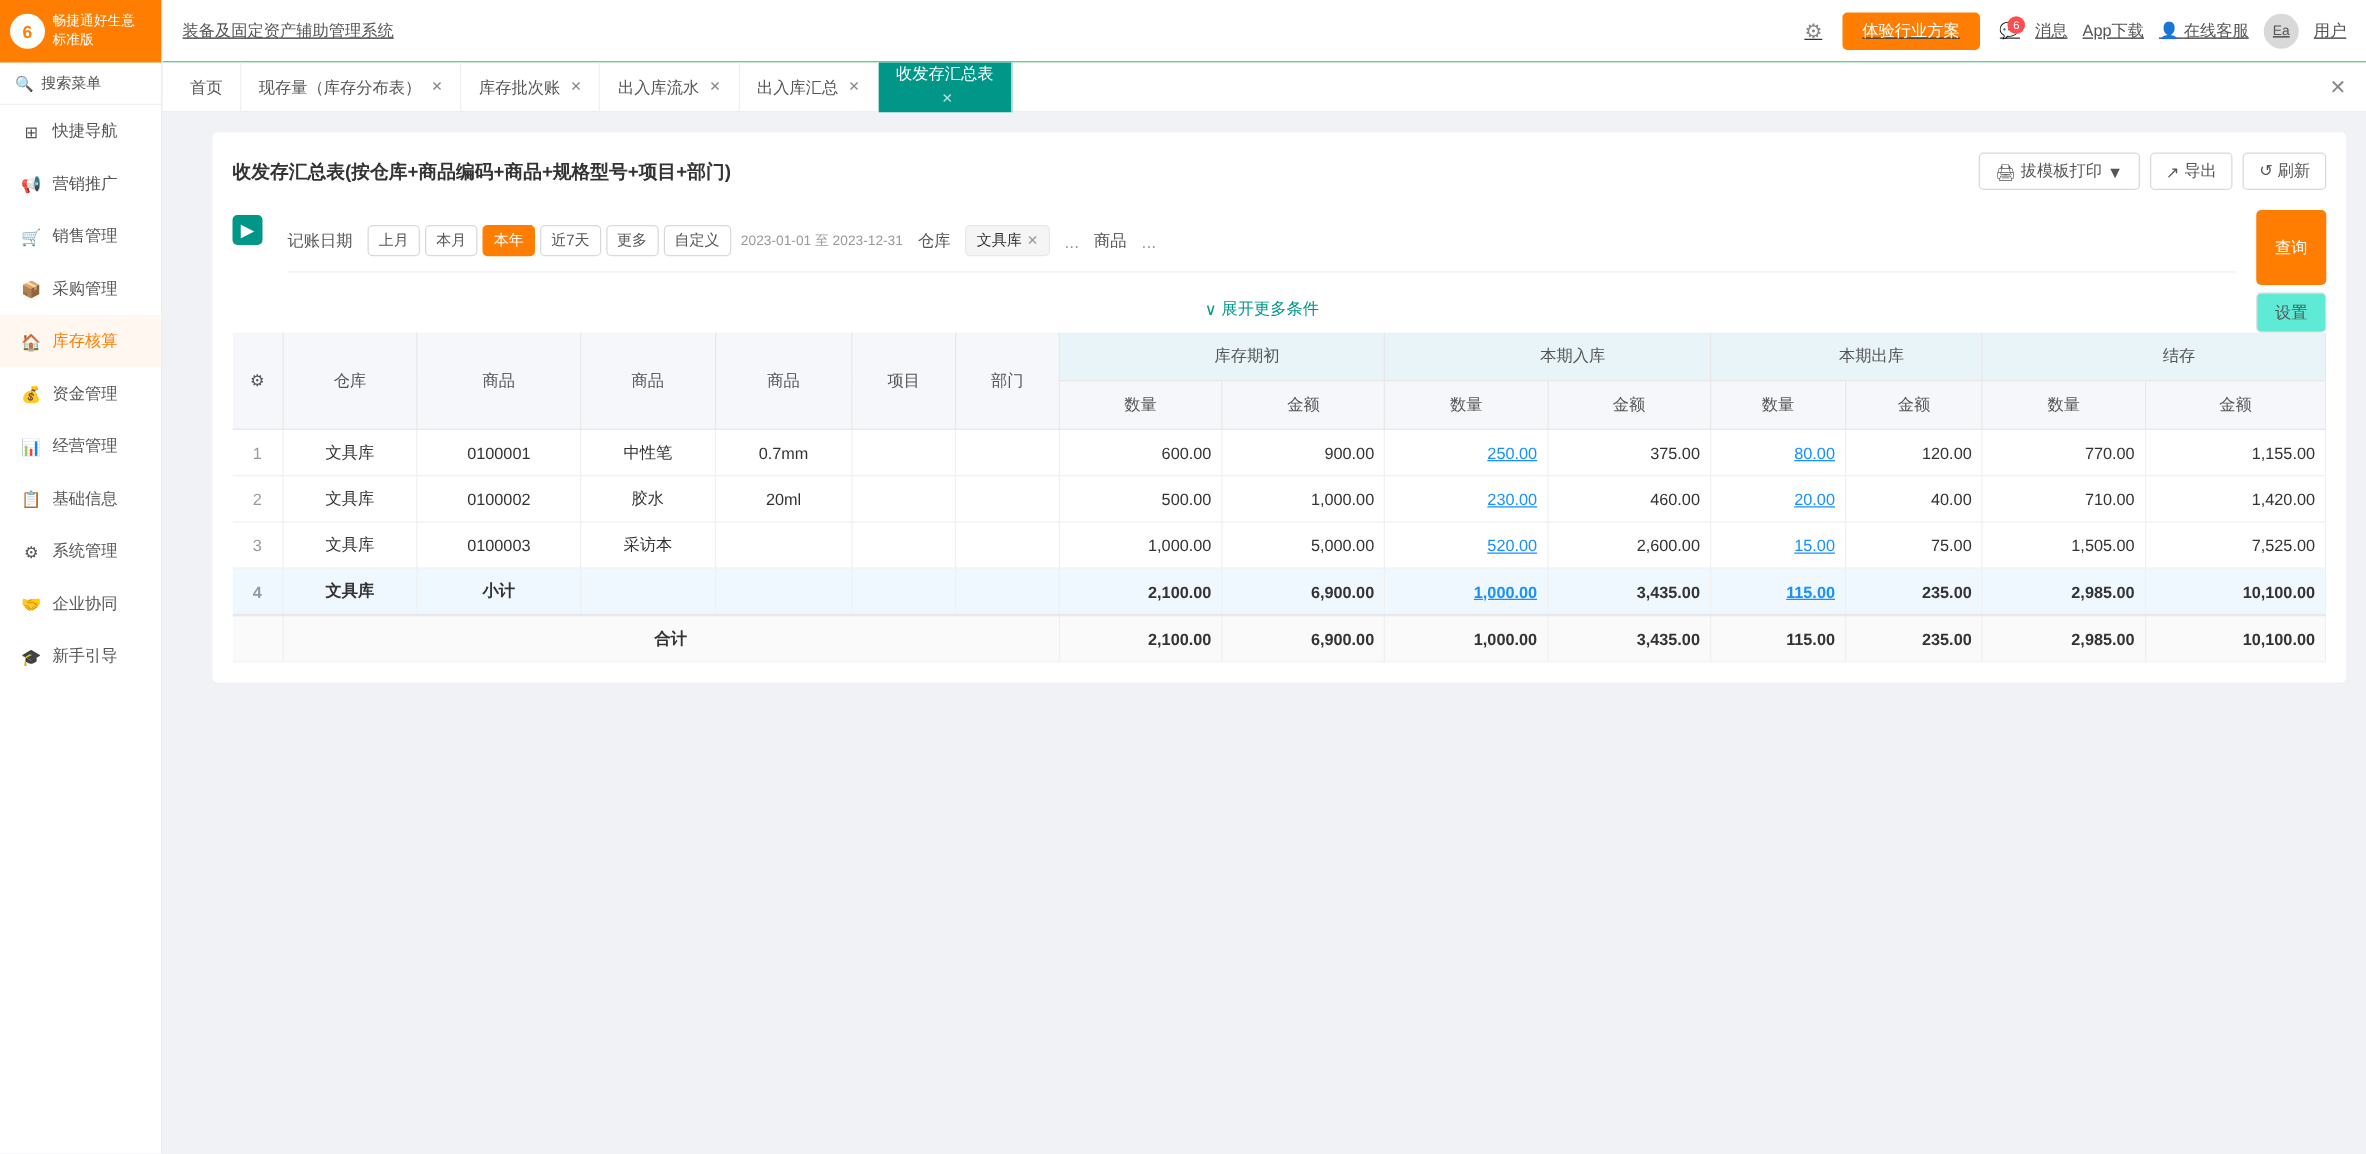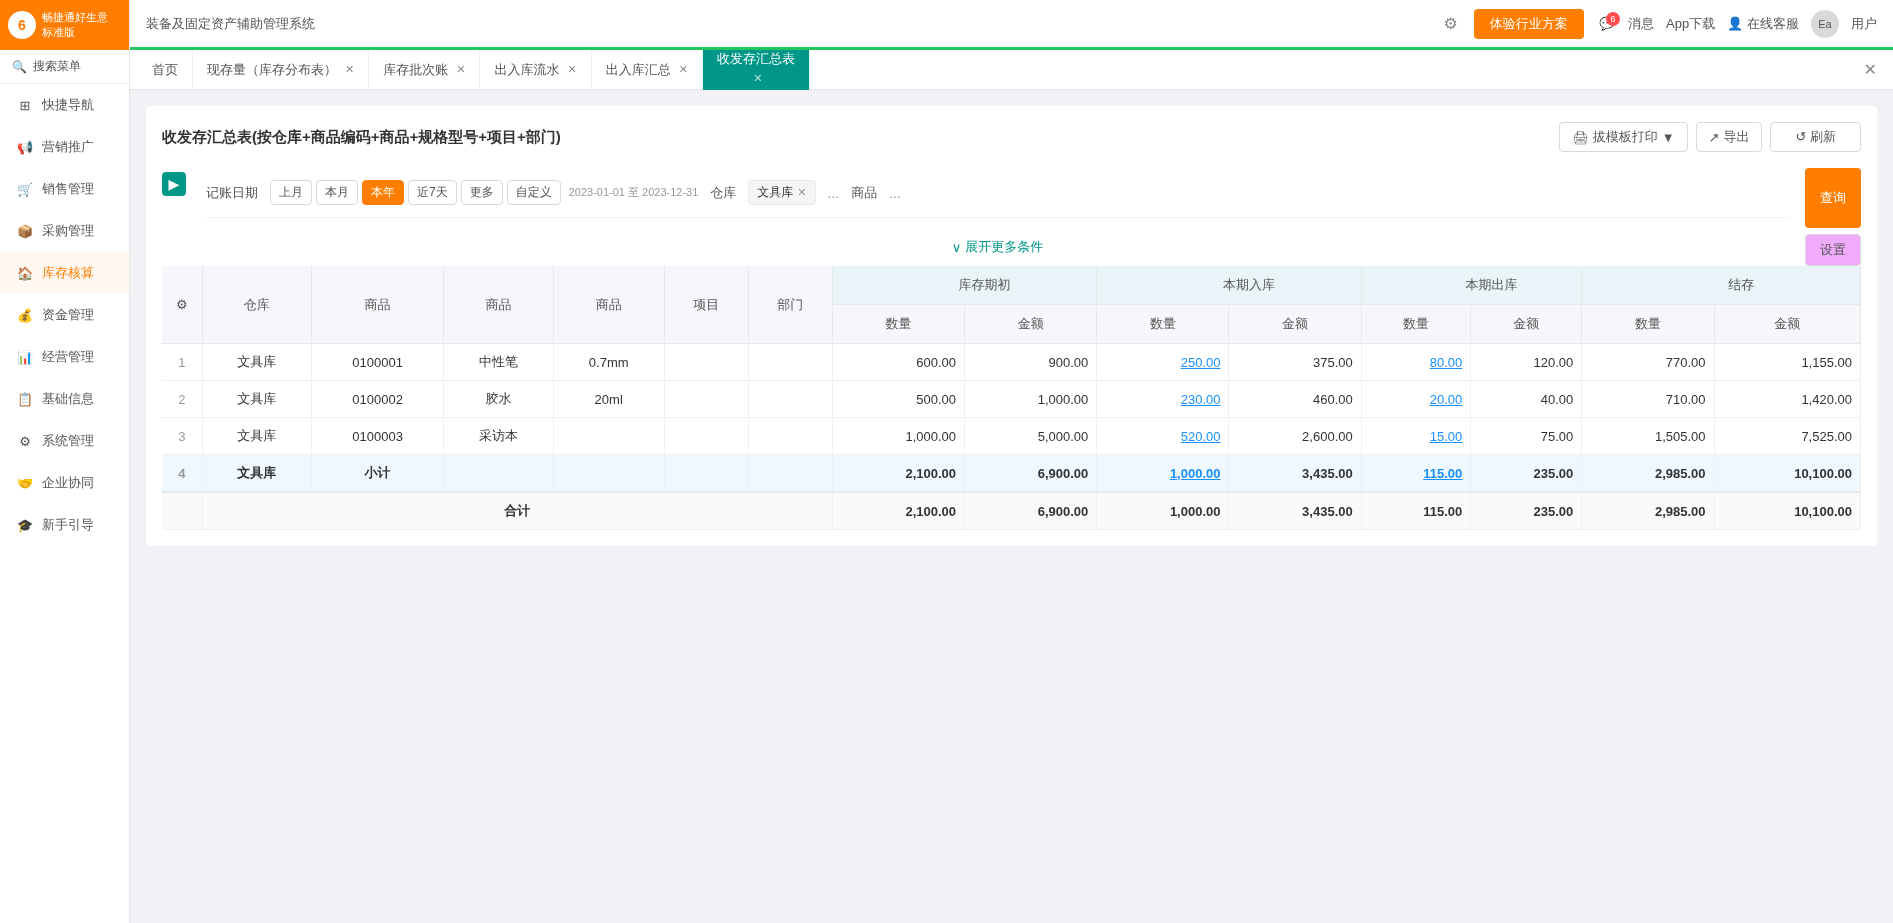--- a/index.html
+++ b/index.html
@@ -13,21 +13,21 @@
     .sidebar-logo { background: #ff7d00; padding: 10px 8px; display: flex; align-items: center; gap: 6px; height: 50px; }
     .sidebar-logo-icon { width: 28px; height: 28px; background: #fff; border-radius: 50%; display: flex; align-items: center; justify-content: center; color: #ff7d00; font-weight: bold; font-size: 14px; }
     .sidebar-logo-text { color: #fff; font-size: 11px; line-height: 1.4; }
     .sidebar-search { display: flex; align-items: center; gap: 6px; padding: 8px 12px; color: #555; cursor: pointer; font-size: 12px; border-bottom: 1px solid #f0f0f0; }
     .sidebar-nav-item { display: flex; align-items: center; gap: 8px; padding: 12px 16px; color: #555; cursor: pointer; font-size: 13px; transition: background 0.2s; }
     .sidebar-nav-item.active { background: #fff7f0; color: #ff7d00; }
     .sidebar-nav-item .nav-icon { width: 18px; height: 18px; display: flex; align-items: center; justify-content: center; }
 
     
     .main-content { flex: 1; display: flex; flex-direction: column; overflow: hidden; }
-    .top-header { height: 50px; background: #fff; border-bottom: 3px solid #22c55e; display: flex; align-items: center; padding: 0 16px; gap: 16px; }
+    .top-header { height: 50px; background: #fff; border-bottom: 1px solid #22c55e; display: flex; align-items: center; padding: 0 16px; gap: 16px; text-decoration: underline; }
     .top-header-title { font-size: 13px; color: #555; flex: 1; }
     .top-header-actions { display: flex; align-items: center; gap: 16px; }
     .header-btn { background: #ff7d00; color: #fff; border: none; border-radius: 4px; padding: 6px 16px; cursor: pointer; font-size: 13px; }
     .header-settings-icon { color: #888; cursor: pointer; font-size: 16px; }
     .header-user-area { display: flex; align-items: center; gap: 12px; color: #555; font-size: 13px; }
     .badge-dot { position: relative; }
     .badge-dot .dot { position: absolute; top: -4px; right: -4px; background: #ff4d4f; color: #fff; border-radius: 50%; width: 14px; height: 14px; font-size: 9px; display: flex; align-items: center; justify-content: center; }
     .user-avatar { width: 28px; height: 28px; background: #d9d9d9; border-radius: 50%; display: flex; align-items: center; justify-content: center; font-size: 11px; color: #555; }
 
     
@@ -35,45 +35,45 @@
     .tab-item { display: flex; align-items: center; gap: 4px; padding: 0 14px; height: 40px; font-size: 13px; color: #555; cursor: pointer; border-right: 1px solid #f0f0f0; white-space: nowrap; }
     .tab-item.active { background: #009688; color: #fff; flex-direction: column; }
     .tab-item .tab-close { font-size: 11px; color: inherit; margin-left: 4px; opacity: 0.7; }
     .tab-item.active .tab-close { color: #fff; }
     .tab-bar-close { margin-left: auto; color: #888; cursor: pointer; font-size: 16px; padding: 0 8px; }
 
     
     .page-content { flex: 1; background: #f0f2f5; overflow: auto; padding: 16px; }
 
     
-    .card { background: #fff; border-radius: 4px; padding: 16px; margin-bottom: 16px; }
+    .card { background: #fff; border-radius: 4px; padding: 16px; margin-bottom: 16px; margin-left: 24px; }
 
     
     .page-title-bar { display: flex; align-items: center; justify-content: space-between; margin-bottom: 16px; }
     .page-title { font-size: 15px; font-weight: bold; color: #333; }
     .page-title-actions { display: flex; gap: 8px; align-items: center; }
     .btn-outline { border: 1px solid #d9d9d9; background: #fff; border-radius: 4px; padding: 5px 12px; font-size: 13px; cursor: pointer; color: #555; display: flex; align-items: center; gap: 4px; }
-    .btn-refresh { border: 1px solid #d9d9d9; background: #fff; border-radius: 4px; padding: 5px 24px; font-size: 13px; cursor: pointer; color: #555; }
+    .btn-refresh { border: 1px solid #d9d9d9; background: #fff; border-radius: 4px; padding: 5px 12px; font-size: 13px; cursor: pointer; color: #555; }
 
     
     .filter-area { display: flex; align-items: center; gap: 12px; flex-wrap: wrap; padding: 12px 0; border-bottom: 1px solid #f0f0f0; margin-bottom: 12px; }
     .filter-label { color: #555; font-size: 13px; white-space: nowrap; }
     .filter-date-group { display: flex; align-items: center; gap: 4px; }
     .date-btn { border: 1px solid #d9d9d9; background: #fff; border-radius: 4px; padding: 3px 8px; cursor: pointer; font-size: 12px; color: #555; }
     .date-btn.active { background: #ff7d00; color: #fff; border-color: #ff7d00; }
     .date-range-text { font-size: 11px; color: #999; margin-left: 4px; }
     .filter-tag { display: flex; align-items: center; gap: 4px; background: #f5f5f5; border: 1px solid #e8e8e8; border-radius: 4px; padding: 3px 8px; font-size: 12px; color: #333; }
     .filter-tag-close { cursor: pointer; color: #999; font-size: 11px; }
     .filter-ellipsis { color: #999; cursor: pointer; font-size: 14px; }
     .filter-expand-row { display: flex; align-items: center; justify-content: center; padding: 8px 0; color: #009688; cursor: pointer; font-size: 13px; gap: 4px; }
 
     
     .filter-side { display: flex; flex-direction: column; gap: 6px; }
     .filter-query-btn { background: #ff7d00; color: #fff; border: none; border-radius: 4px; padding: 21px 14px; font-size: 13px; cursor: pointer; }
-    .filter-setting-btn { background: #f0abfc; color: #555; border: 1px solid #d9d9d9; border-radius: 4px; padding: 6px 14px; font-size: 13px; cursor: pointer; }
+    .filter-setting-btn { background: #5eead4; color: #555; border: 1px solid #d9d9d9; border-radius: 4px; padding: 6px 14px; font-size: 13px; cursor: pointer; }
 
     
     .table-container { overflow: auto; }
     table { width: 100%; border-collapse: collapse; font-size: 13px; }
     thead tr { background: #f5f7fa; }
     th { padding: 10px 8px; text-align: center; font-weight: normal; color: #555; border-bottom: 1px solid #e8e8e8; border-right: 1px solid #e8e8e8; white-space: nowrap; font-size: 13px; }
     td { padding: 9px 8px; text-align: center; color: #333; border-bottom: 1px solid #f0f0f0; border-right: 1px solid #f0f0f0; white-space: nowrap; }
     td.right { text-align: right; }
     tr.subtotal td { background: #f0f8ff; font-weight: bold; }
     .col-settings { width: 36px; }

